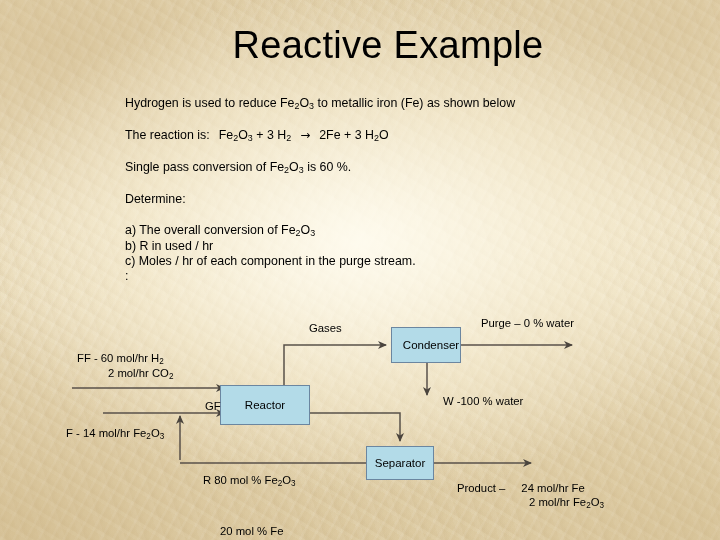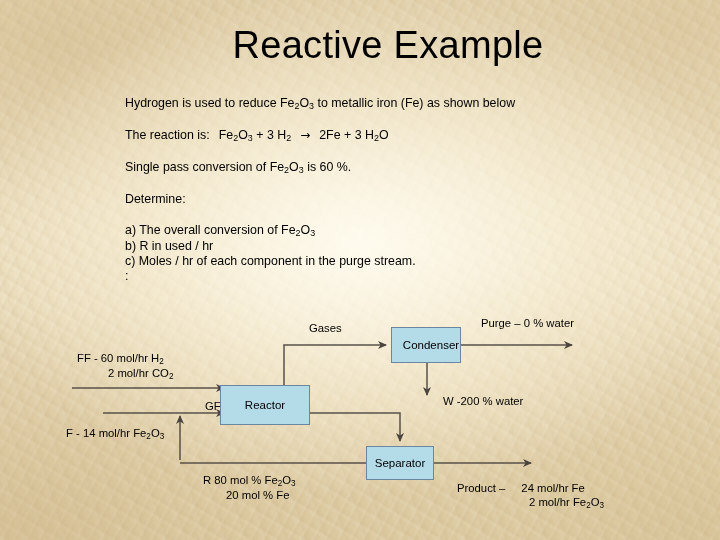--- a/index.html
+++ b/index.html
@@ -176,34 +176,34 @@
         <span>Condenser</span>
       </div>
     <div class="unitbox" style="left:366px; top:146px; width:68px; height:34px;">
         <span>Separator</span>
       </div>
 
     <div class="dlabel" style="left:309px; top:22px;">Gases</div>
 
     <div class="dlabel" style="left:481px; top:17px;">Purge – 0 % water</div>
 
-    <div class="dlabel" style="left:443px; top:95px;">W -200 % water</div>
+    <div class="dlabel" style="left:443px; top:95px;">W -100 % water</div>
 
     <div class="dlabel" style="left:205px; top:100px;">GF</div>
 
     <div class="dlabel" style="left:77px; top:52px;">
       <div><span>FF  -   60 mol/hr H</span><sub>2</sub></div>
       <div style="padding-left:31px;"><span>2 mol/hr  CO</span><sub>2</sub></div>
     </div>
 
     <div class="dlabel" style="left:66px; top:127px;"><span>F - 14 mol/hr Fe</span><sub>2</sub><span>O</span><sub>3</sub></div>
 
-    <div class="dlabel" style="left:203px; top:174px;text-align:center;">
+    <div class="dlabel" style="left:203px; top:174px;">
       <div><span>R  80 mol % Fe</span><sub>2</sub><span>O</span><sub>3</sub></div>
-      <div style="padding-left:17px;">20  mol % Fe</div>
+      <div style="padding-left:17px;margin-top:36px;">20  mol % Fe</div>
     </div>
 
     <div class="dlabel" style="left:457px; top:182px;">
       <div><span>Product –</span><span class="gap-m"></span><span>24 mol/hr Fe</span></div>
       <div style="padding-left:72px;"><span>2 mol/hr Fe</span><sub>2</sub><span>O</span><sub>3</sub></div>
     </div>
 
   </div>
 </div>
 

